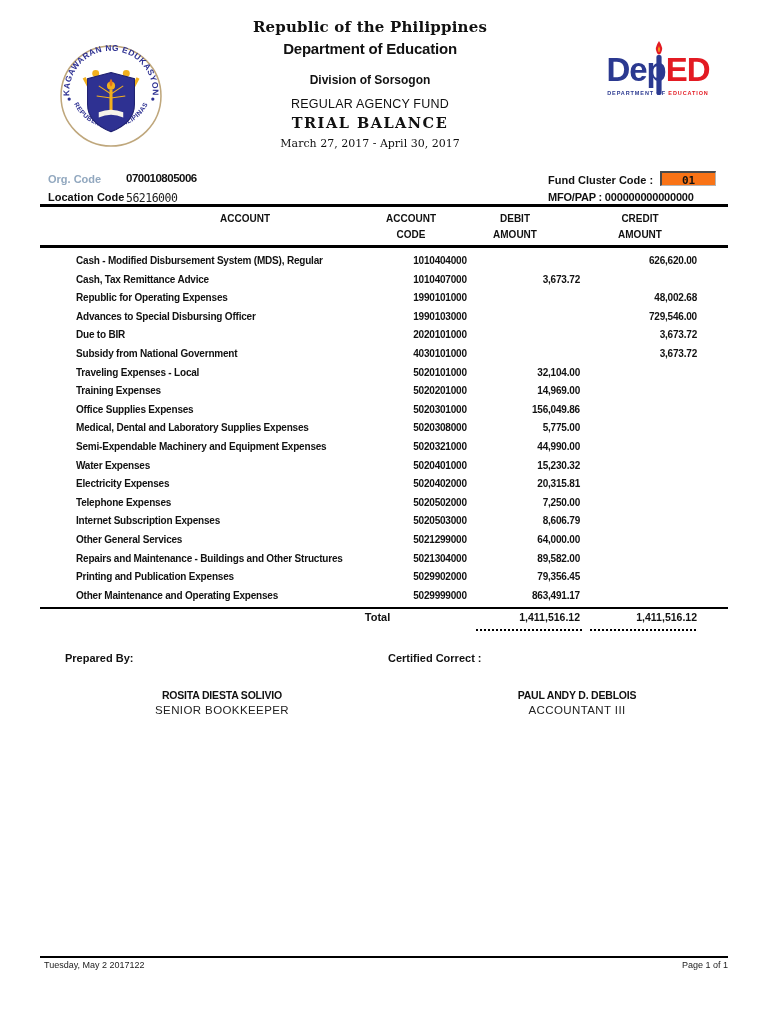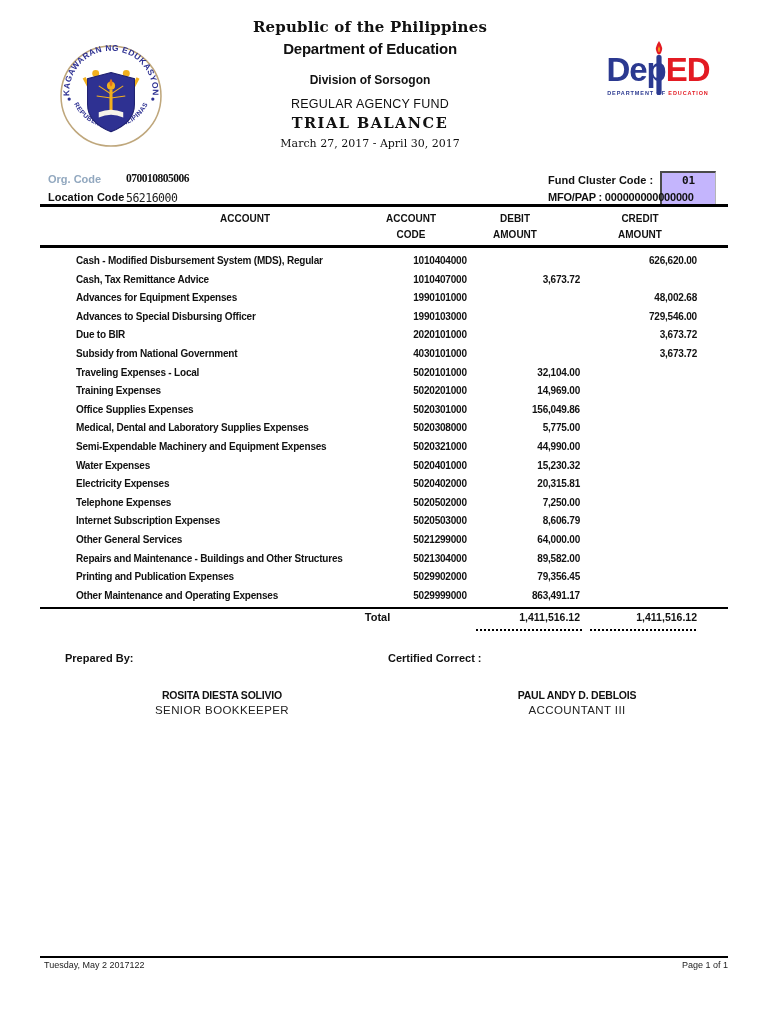--- a/index.html
+++ b/index.html
@@ -19,28 +19,28 @@
   
   .seal { position:absolute; left:60px; top:45px; width:102px; height:102px; }
   .deped-logo { position:absolute; left:596px; top:52px; width:124px; height:62px; text-align:center; }
   .deped-word { position:relative; font-weight:bold; font-size:33px; letter-spacing:-1px; line-height:36px; font-family:"Liberation Sans", sans-serif; }
   .deped-blue { color:#2b3990; }
   .deped-red  { color:#e31b23; }
   .deped-torch { position:absolute; left:54px; top:-12px; width:18px; height:58px; }
   .deped-tagline { margin-top:2px; font-size:5.5px; font-weight:bold; letter-spacing:.9px; white-space:nowrap; }
   
   .info-label-blue { position:absolute; left:48px; top:173px; font-weight:bold; font-size:11px; color:#92a8bf; }
-  .info-org-value  { position:absolute; left:126px; top:172px; font-family:Liberation Serif, serif; font-weight:bold; font-size:11.5px; letter-spacing:-.5px; }
+  .info-org-value  { position:absolute; left:126px; top:172px; font-family:Liberation Sans, sans-serif; font-weight:bold; font-size:11.5px; letter-spacing:-.5px; }
   .info-label-loc  { position:absolute; left:48px; top:191px; font-weight:bold; font-size:11px; }
   .info-loc-value  { position:absolute; left:126px; top:191px; font-family:"DejaVu Sans Mono", monospace; font-size:11.5px; letter-spacing:-.5px; color:#222; }
   .info-fcc-label  { position:absolute; left:548px; top:174px; font-weight:bold; font-size:11px; }
-  .fcc-box { position:absolute; left:660px; top:171px; width:56px; height:35px;
+  .fcc-box { position:absolute; left:660px; top:171px; width:56px; height:15px;
              border-top:2px solid #4a4a4a; border-left:2px solid #4a4a4a;
              border-right:1px solid #b5b5b5; border-bottom:1px solid #b5b5b5;
-             background:#c4b5fd; text-align:center; font-family:"DejaVu Sans Mono", monospace;
+             background:#f97316; text-align:center; font-family:"DejaVu Sans Mono", monospace;
              font-weight:bold; font-size:11px; line-height:15px; }
   .info-mfo { position:absolute; left:548px; top:191px; font-weight:bold; font-size:11px; letter-spacing:-.2px; }
   
   .rule { position:absolute; left:40px; width:688px; background:#000; }
   .rule-info   { top:204px; height:3px; }
   .rule-thead  { top:245px; height:3px; }
   .rule-total  { top:607px; height:2px; }
   .rule-footer { top:956px; height:2px; }
   
   .thead { position:absolute; left:40px; top:211px; width:688px; font-weight:bold; font-size:10px; }
@@ -179,21 +179,21 @@
       </div>
 
       <div class="trow">
         <div class="c-title">Cash, Tax Remittance Advice</div>
         <div class="c-code">1010407000</div>
         <div class="c-debit">3,673.72</div>
         <div class="c-credit"></div>
       </div>
 
       <div class="trow">
-        <div class="c-title">Advances for Equipment Expenses</div>
+        <div class="c-title">Republic for Operating Expenses</div>
         <div class="c-code">1990101000</div>
         <div class="c-debit"></div>
         <div class="c-credit">48,002.68</div>
       </div>
 
       <div class="trow">
         <div class="c-title">Advances to Special Disbursing Officer</div>
         <div class="c-code">1990103000</div>
         <div class="c-debit"></div>
         <div class="c-credit">729,546.00</div>

